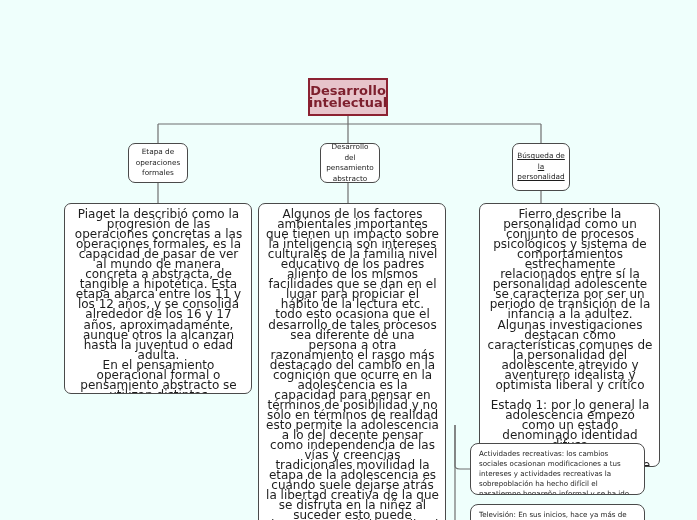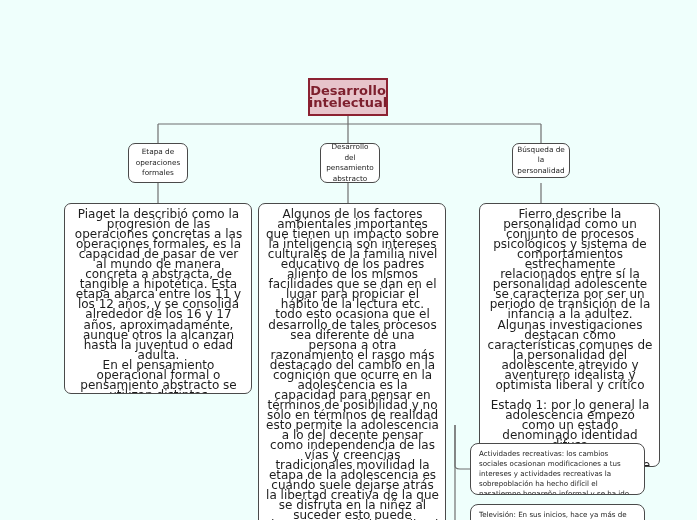--- a/index.html
+++ b/index.html
@@ -64,21 +64,21 @@
     justify-content: center;
     text-align: center;
     color: #1d1d1d;
     font-size: 7.3px;
     line-height: 10.5px;
     white-space: pre-line;
     padding: 2px 4px;
   }
   #node-etapa      { left: 128px; top: 143px; width: 60px; height: 40px; }
   #node-desarrollo { left: 320px; top: 143px; width: 60px; height: 40px; }
-  #node-busqueda   { left: 512px; top: 143px; width: 58px; height: 35px; }
+  #node-busqueda   { left: 512px; top: 143px; width: 58px; height: 48px; text-decoration: underline; }
 
   
   .text-box {
     position: absolute;
     background: #ffffff;
     border: 1.4px solid #4a4a4a;
     border-radius: 7px;
     box-sizing: border-box;
     padding: 5px 6px 5px 7px;
     color: #1d1d1d;

